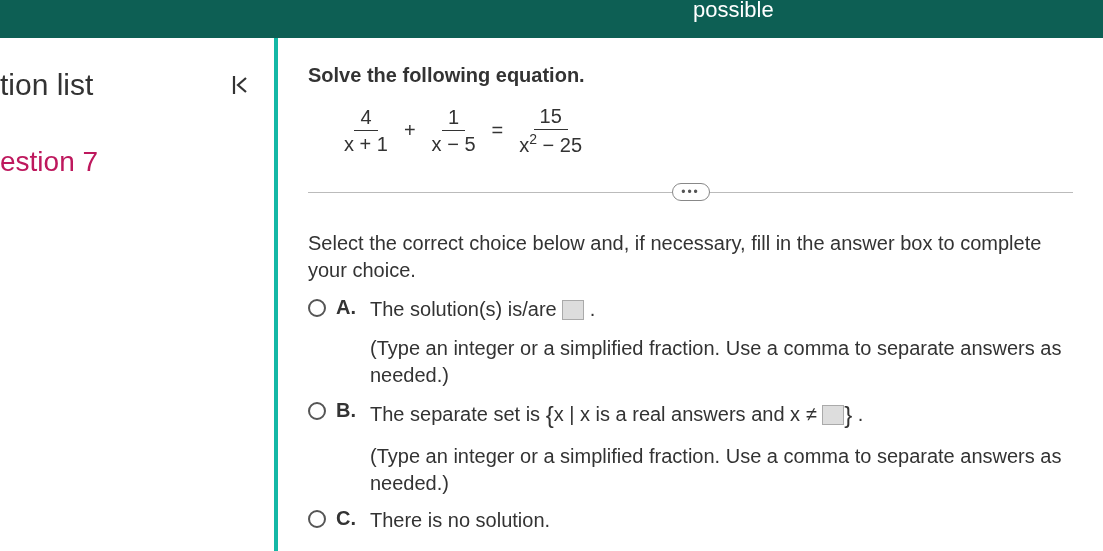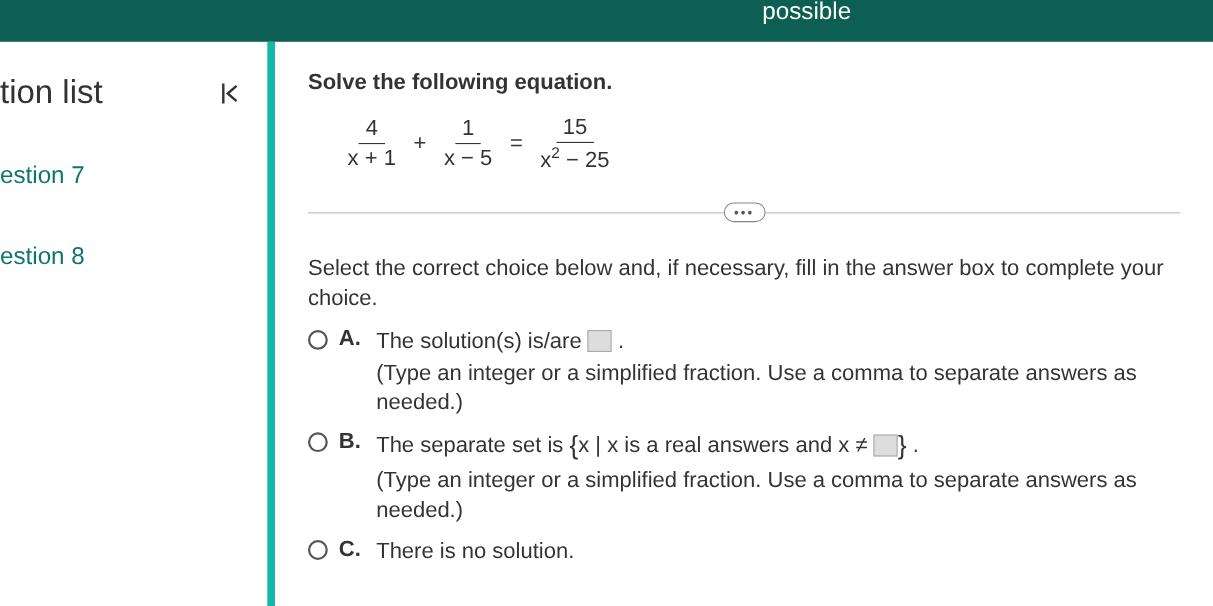--- a/index.html
+++ b/index.html
@@ -17,43 +17,43 @@
     color: #fff;
     font-size: 22px;
     padding-left: 693px;
     line-height: 20px;
   }
   .main {
     display: flex;
     height: 513px;
   }
   .sidebar {
-    width: 250px;
-    border-right: 7px solid #14b8a6;
+    width: 278px;
+    border-right: 4px solid #14b8a6;
     padding-top: 20px;
   }
   .sidebar-title-row {
     display: flex;
     align-items: center;
     justify-content: space-between;
     padding: 10px 20px 20px 0;
   }
   .sidebar-title {
     font-size: 30px;
     color: #333;
     font-weight: 400;
   }
   .collapse-icon {
     width: 24px;
     height: 24px;
     color: #333;
   }
   .q-item {
-    color: #0f766e;
-    font-size: 22px;
+    color: #be185d;
+    font-size: 28px;
     padding: 24px 0 24px 0;
     cursor: pointer;
   }
   .content {
     flex: 1;
     padding: 26px 30px 0 30px;
     font-size: 20px;
     color: #333;
   }
   .instr { margin-bottom: 16px; font-weight: bold; }
@@ -126,21 +126,21 @@
   }
   .choice-body { flex: 1; line-height: 1.35; }
   .ans-box {
     display: inline-block;
     width: 22px;
     height: 20px;
     background: #ddd;
     border: 1px solid #aaa;
     vertical-align: middle;
   }
-  .hint { margin-top: 2px; }
+  .hint { margin-top: 12px; }
   .brace { font-size: 24px; vertical-align: -2px; }
 </style>
 </head>
 <body>
 
 <div class="header">
   <span>possible</span>
 </div>
 
 <div class="main">
@@ -149,21 +149,20 @@
     <div class="sidebar-title-row">
       <span class="sidebar-title">tion list</span>
       <span class="collapse-icon">
         <svg viewBox="0 0 24 24" width="24" height="24" fill="none" stroke="currentColor" stroke-width="2.2">
           <line x1="4" y1="3" x2="4" y2="21"></line>
           <polyline points="16,5 8,12 16,19"></polyline>
         </svg>
       </span>
     </div>
     <div class="q-item"><span>estion 7</span></div>
-    <div class="q-item"><span>estion 8</span></div>
   </div>
 
   <div class="content">
     <div class="instr">Solve the following equation.</div>
 
     <div class="equation">
       <span class="frac">
         <span class="num">4</span>
         <span class="den">x + 1</span>
       </span>

